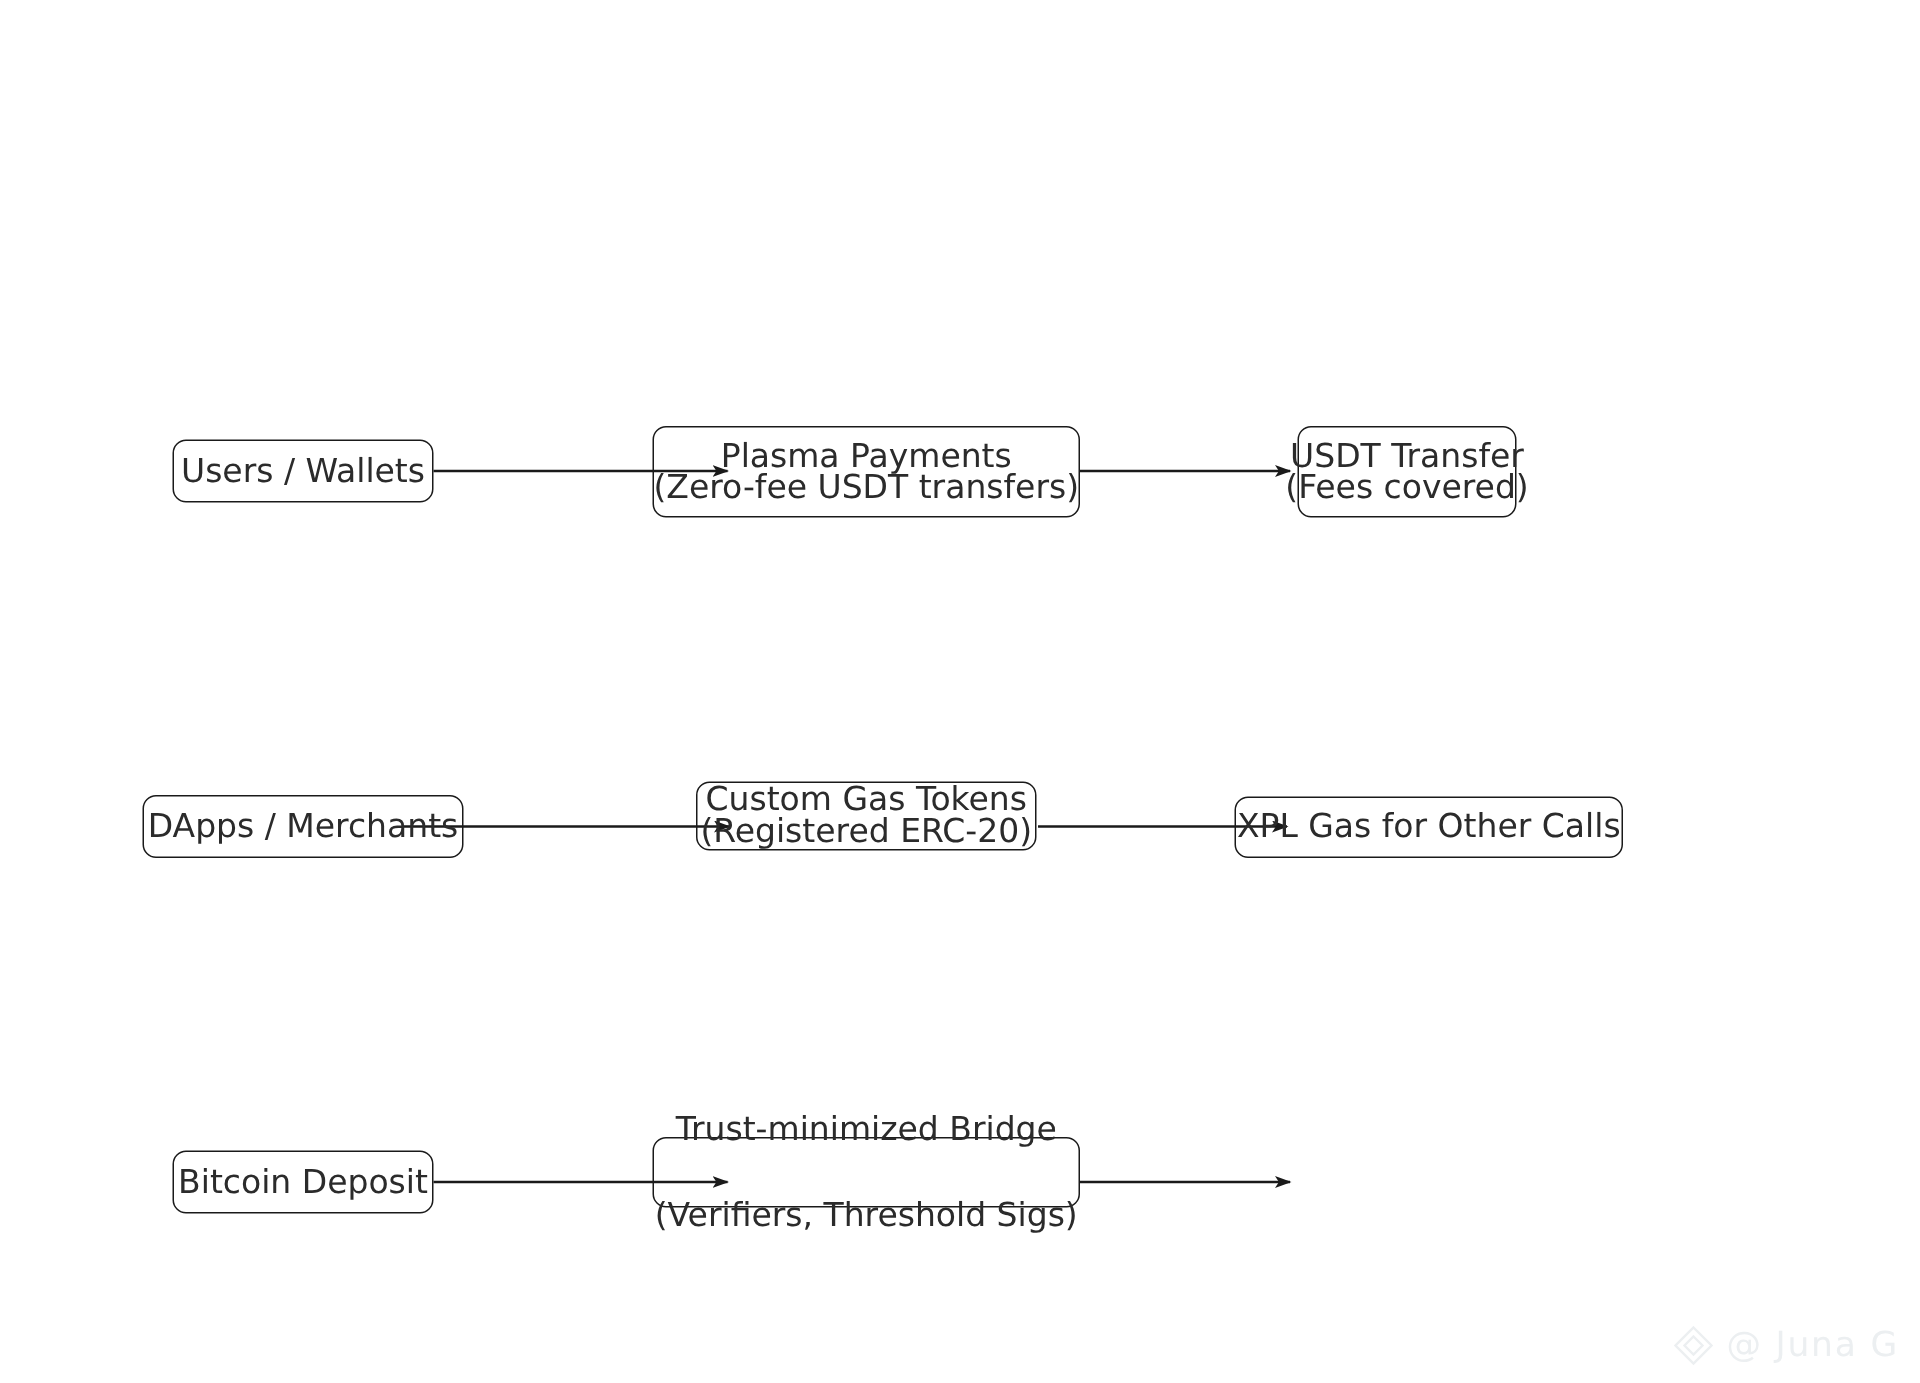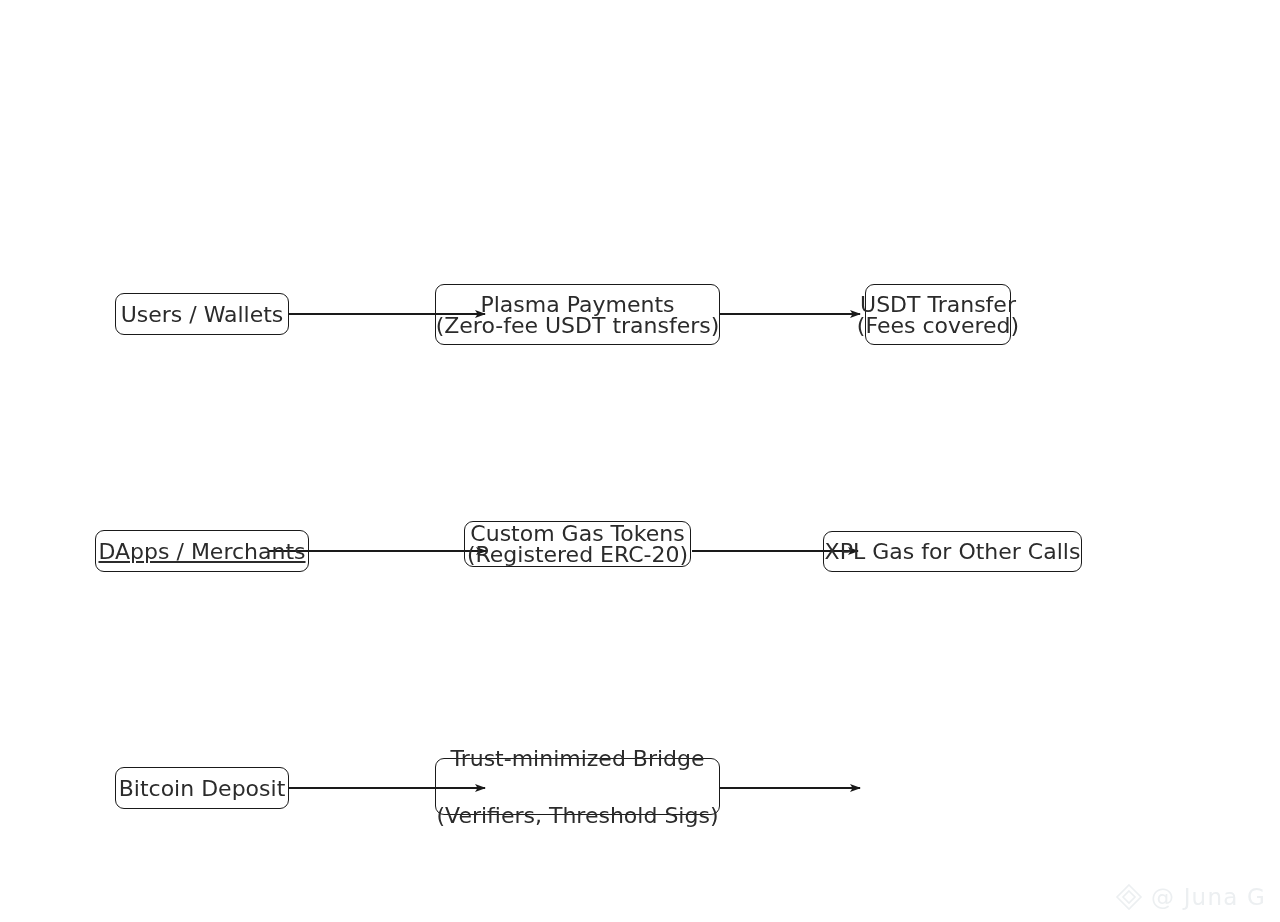--- a/index.html
+++ b/index.html
@@ -65,21 +65,20 @@
   .node .line1,
   .node .line2 {
     display: block;
     text-align: center;
   }
   .node.two-line .line1 { margin-bottom: 0px; }
 
   
   .node.overflow-label {
     overflow: visible;
-    text-decoration: underline;
   }
 
   
   #watermark {
     position: absolute;
     right: 14px;
     bottom: 10px;
     display: flex;
     align-items: center;
     gap: 7px;
@@ -142,21 +141,21 @@
   </div>
 
   <div class="node" style="left:823px; top:531px; width:259px; height:41px;">
     <span class="line1">XPL Gas for Other Calls</span>
   </div>
 
   <div class="node" style="left:115px; top:767px; width:174px; height:42px;">
     <span class="line1">Bitcoin Deposit</span>
   </div>
 
-  <div class="node two-line" style="left:435px; top:758px; width:285px; height:57px;gap:36px;">
+  <div class="node two-line" style="left:435px; top:758px; width:285px; height:47px;gap:36px;">
     <span class="line1">Trust-minimized Bridge</span>
     <span class="line2">(Verifiers, Threshold Sigs)</span>
   </div>
 
 
   <div id="watermark">
     <span class="wm-mark">
       <svg width="30" height="30" viewBox="0 0 30 30" xmlns="http://www.w3.org/2000/svg">
         <g fill="none" stroke="#eceff1" stroke-width="1.6">
           <path d="M15 3 L27 15 L15 27 L3 15 Z"></path>

